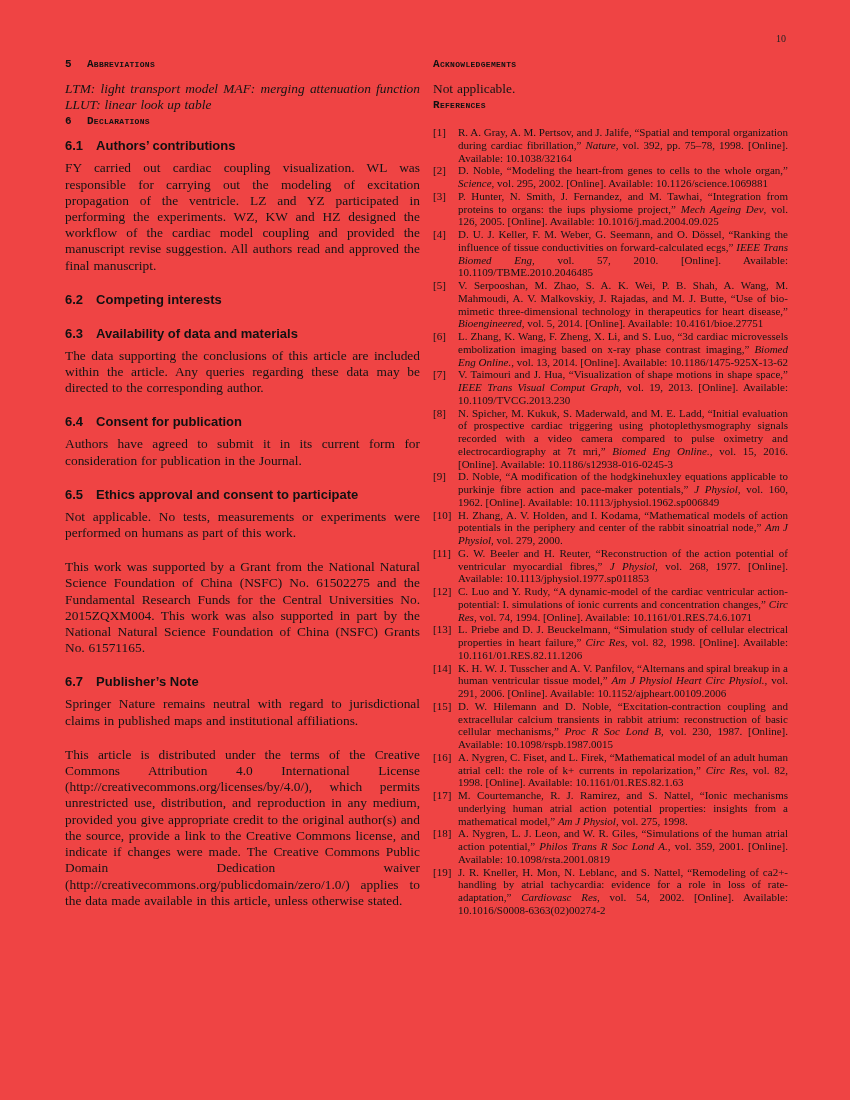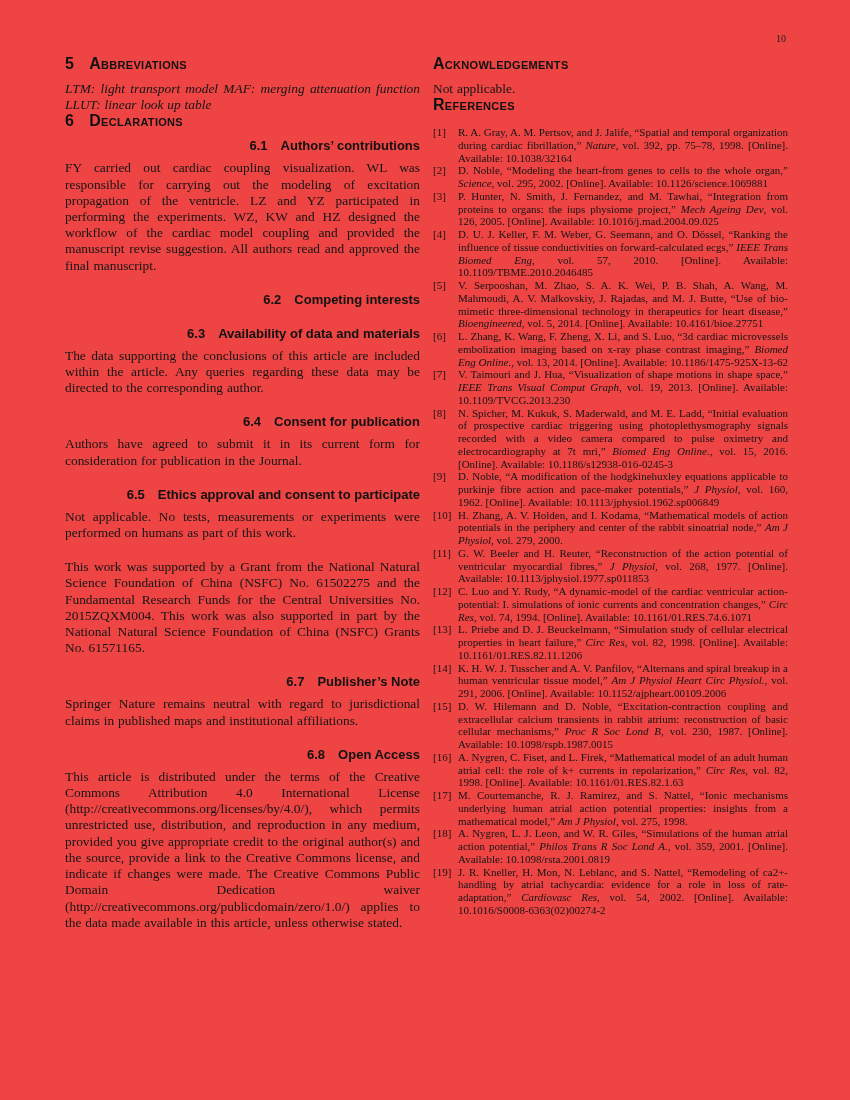--- a/index.html
+++ b/index.html
@@ -22,23 +22,23 @@
   .columns {
     position: absolute;
     top: 56px;
     left: 65px;
     display: flex;
     gap: 13px;
   }
   .col { width: 355px; }
 
   h2.section-heading {
-    font-family: Liberation Sans, sans-serif;
+    font-family: Liberation Mono, monospace;
     font-weight: 700;
-    font-size: 16px;
+    font-size: 11px;
     line-height: 16px;
     font-variant: small-caps;
     letter-spacing: 0.3px;
     margin: 0 0 9px 0;
     color: #111;
   }
   h2.section-heading .sec-num {
     font-variant: normal;
     margin-right: 15px;
   }
@@ -53,21 +53,20 @@
   }
 
   .sub { margin: 0 0 18px 0; }
   .sub h3 {
     font-family: "Liberation Sans", sans-serif;
     font-weight: 700;
     font-size: 13px;
     line-height: 16px;
     margin: 0 0 6px 0;
     color: #111;
-    text-align: right;
   }
   .sub h3 .sub-num { margin-right: 13px; }
 
   .ack-body { margin: 0 0 37px 0; }
   h2.refs-heading { margin: 0 0 13px 0; }
 
   ol.refs {
     list-style: none;
     margin: 0;
     padding: 0;
@@ -132,21 +131,20 @@
           <div class="sub">
             <p class="body">This work was supported by a Grant from the National Natural Science Foundation of China (NSFC) No. 61502275 and the Fundamental Research Funds for the Central Universities No. 2015ZQXM004. This work was also supported in part by the National Natural Science Foundation of China (NSFC) Grants No. 61571165.</p>
           </div>
 
           <div class="sub">
             <h3><span class="sub-num">6.7</span><span>Publisher’s Note</span></h3>
             <p class="body">Springer Nature remains neutral with regard to jurisdictional claims in published maps and institutional affiliations.</p>
           </div>
 
           <div class="sub">
-            <h3><span class="sub-num">6.8</span><span>Open Access</span></h3>
             <p class="body">This article is distributed under the terms of the Creative Commons Attribution 4.0 International License (http://creativecommons.org/licenses/by/4.0/), which permits unrestricted use, distribution, and reproduction in any medium, provided you give appropriate credit to the original author(s) and the source, provide a link to the Creative Commons license, and indicate if changes were made. The Creative Commons Public Domain Dedication waiver (http://creativecommons.org/publicdomain/zero/1.0/) applies to the data made available in this article, unless otherwise stated.</p>
           </div>
         </div>
 
     </section>
 
     <section class="col">
 
       <h2 class="section-heading"><span class="sec-title">Acknowledgements</span></h2>
 

